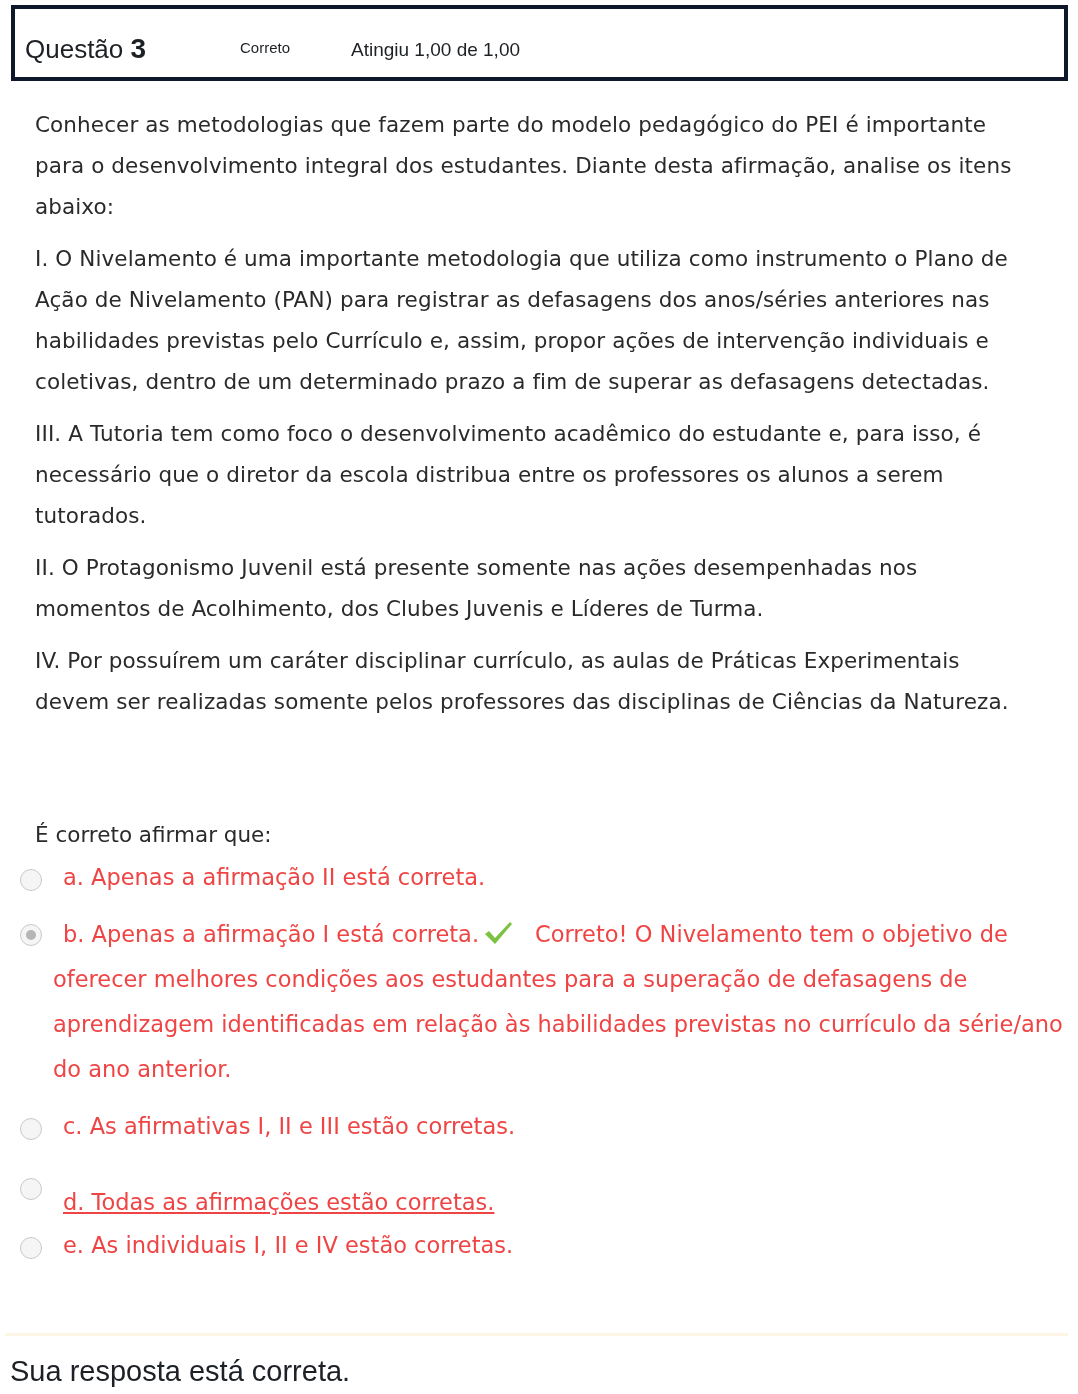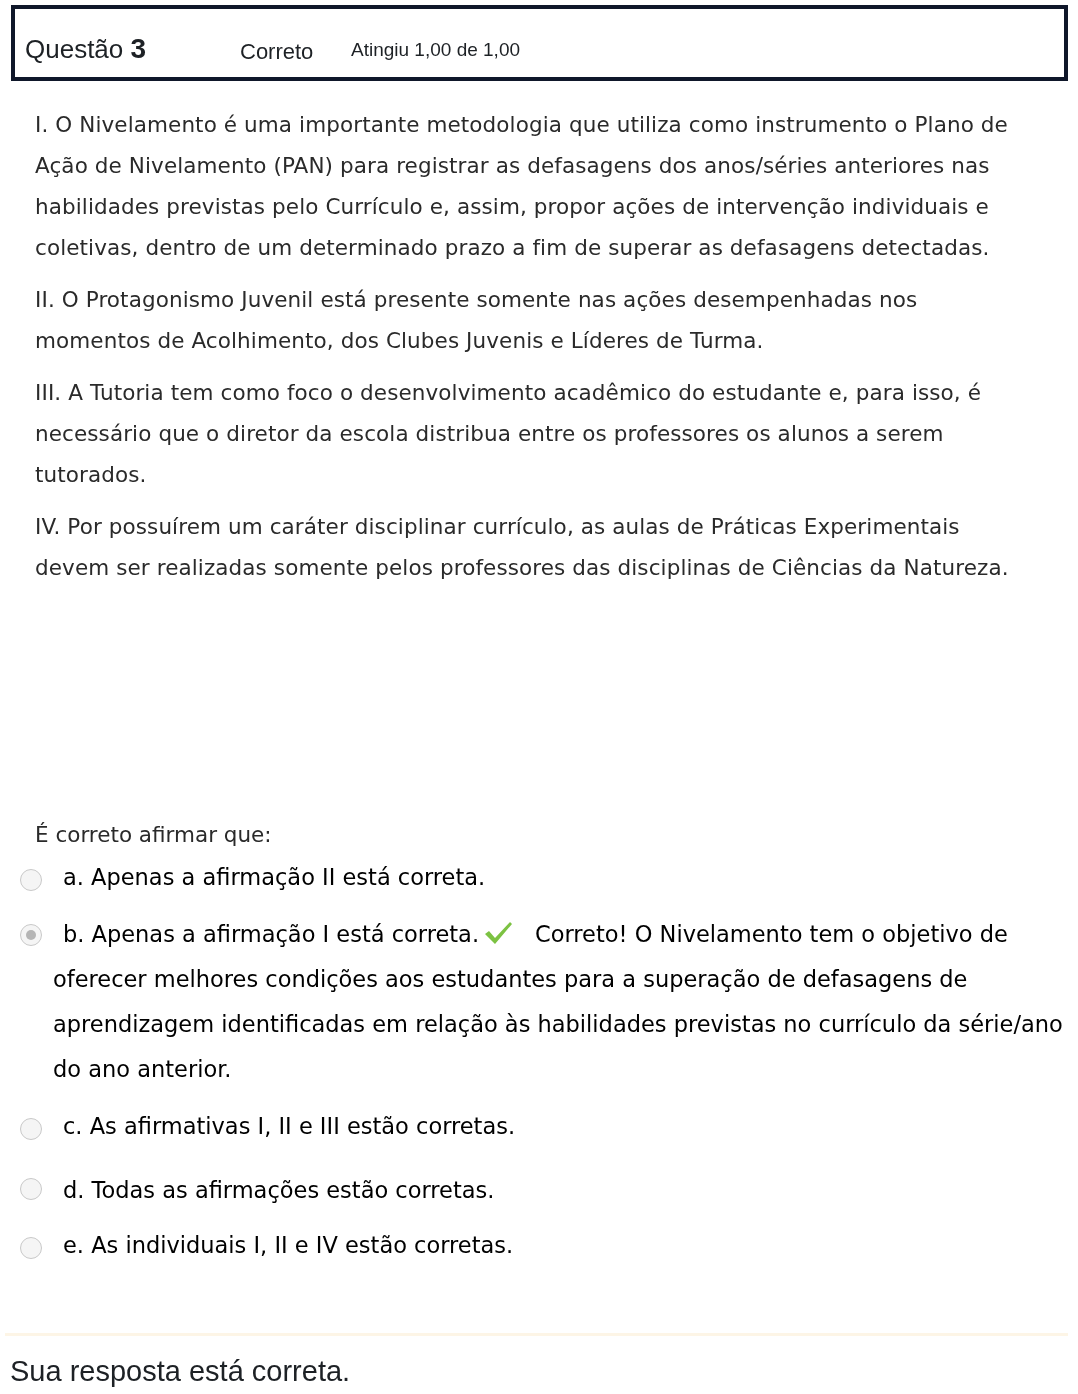--- a/index.html
+++ b/index.html
@@ -6,32 +6,32 @@
     body {
       width: 1078px; height: 1394px; position: relative; overflow: hidden;
       font-family: "Liberation Sans", sans-serif; color: #1d2125;
     }
     .info-box {
       position: absolute; left: 11px; top: 5px; width: 1057px; height: 76px;
       border: 4px solid #0f172a; box-sizing: border-box; background: #fff;
     }
     .q-label { position: absolute; left: 10px; top: 24px; font-size: 26px; color: #1d2125; }
     .q-num { font-weight: bold; font-size: 28px; }
-    .state { position: absolute; left: 225px; top: 30px; font-size: 22px; }
+    .state { position: absolute; left: 225px; top: 30px; font-size: 15px; }
     .grade { position: absolute; left: 336px; top: 30px; font-size: 19px; }
 
     .qtext {
       position: absolute; left: 35px; top: 104px; width: 1000px;
       font-family: "DejaVu Sans", sans-serif; font-size: 21.5px; line-height: 41px; color: #2a2a2a;
       letter-spacing: 0.1px;
     }
     .qtext p { margin: 0 0 11px 0; }
     .prompt { position: absolute; left: 35px; top: 822px; font-family: "DejaVu Sans", sans-serif; font-size: 21.5px; color: #2a2a2a; }
 
-    .answer { position: absolute; left: 20px; width: 1050px; font-family: "DejaVu Sans", sans-serif; font-size: 22.5px; color: #000000; }
+    .answer { position: absolute; left: 20px; width: 1050px; font-family: "DejaVu Sans", sans-serif; font-size: 22.5px; color: #ef4444; }
     .radio {
       position: absolute; left: 0; width: 22px; height: 22px; border-radius: 50%;
       border: 1px solid #c9c9c9; box-sizing: border-box; background: #f5f5f5;
     }
     .radio.checked::after {
       content: ""; position: absolute; left: 5px; top: 5px; width: 10px; height: 10px;
       border-radius: 50%; background: #b5b5b5;
     }
     .opt-text { position: absolute; left: 43px; white-space: nowrap; }
     .opt-b-text { position: absolute; left: 33px; width: 1020px; line-height: 45px; text-indent: 10px; }
@@ -47,23 +47,24 @@
 <div class="info-box">
   <div class="q-label">
     <span>Questão</span>
     <span class="q-num">3</span>
   </div>
   <div class="state">Correto</div>
   <div class="grade">Atingiu 1,00 de 1,00</div>
 </div>
 
 <div class="qtext">
+  <p>Conhecer as metodologias que fazem parte do modelo pedagógico do PEI é importante para o desenvolvimento integral dos estudantes. Diante desta afirmação, analise os itens abaixo:</p>
   <p>I. O Nivelamento é uma importante metodologia que utiliza como instrumento o Plano de Ação de Nivelamento (PAN) para registrar as defasagens dos anos/séries anteriores nas habilidades previstas pelo Currículo e, assim, propor ações de intervenção individuais e coletivas, dentro de um determinado prazo a fim de superar as defasagens detectadas.</p>
+  <p>III. A Tutoria tem como foco o desenvolvimento acadêmico do estudante e, para isso, é necessário que o diretor da escola distribua entre os professores os alunos a serem tutorados.</p>
   <p>II. O Protagonismo Juvenil está presente somente nas ações desempenhadas nos momentos de Acolhimento, dos Clubes Juvenis e Líderes de Turma.</p>
-  <p>III. A Tutoria tem como foco o desenvolvimento acadêmico do estudante e, para isso, é necessário que o diretor da escola distribua entre os professores os alunos a serem tutorados.</p>
   <p>IV. Por possuírem um caráter disciplinar currículo, as aulas de Práticas Experimentais devem ser realizadas somente pelos professores das disciplinas de Ciências da Natureza.</p>
 </div>
 <div class="prompt">É correto afirmar que:</div>
 
 <div class="answer" style="top:864px;height:30px;">
   <span class="radio" style="top:5px;"></span>
   <span class="opt-text" style="top:0;">a. Apenas a afirmação II está correta.</span>
 </div>
 
 <div class="answer" style="top:912px;height:180px;">
@@ -75,21 +76,21 @@
   </div>
 </div>
 
 <div class="answer" style="top:1113px;height:30px;">
   <span class="radio" style="top:5px;"></span>
   <span class="opt-text" style="top:0;">c. As afirmativas I, II e III estão corretas.</span>
 </div>
 
 <div class="answer" style="top:1173px;height:30px;">
   <span class="radio" style="top:5px;"></span>
-  <span class="opt-text" style="top:4px;">d. Todas as afirmações estão corretas.</span>
+  <span class="opt-text" style="top:16px;text-decoration:underline;">d. Todas as afirmações estão corretas.</span>
 </div>
 
 <div class="answer" style="top:1232px;height:30px;">
   <span class="radio" style="top:5px;"></span>
   <span class="opt-text" style="top:0;">e. As individuais I, II e IV estão corretas.</span>
 </div>
 
 <div class="divider"></div>
 <div class="result">Sua resposta está correta.</div>
 

